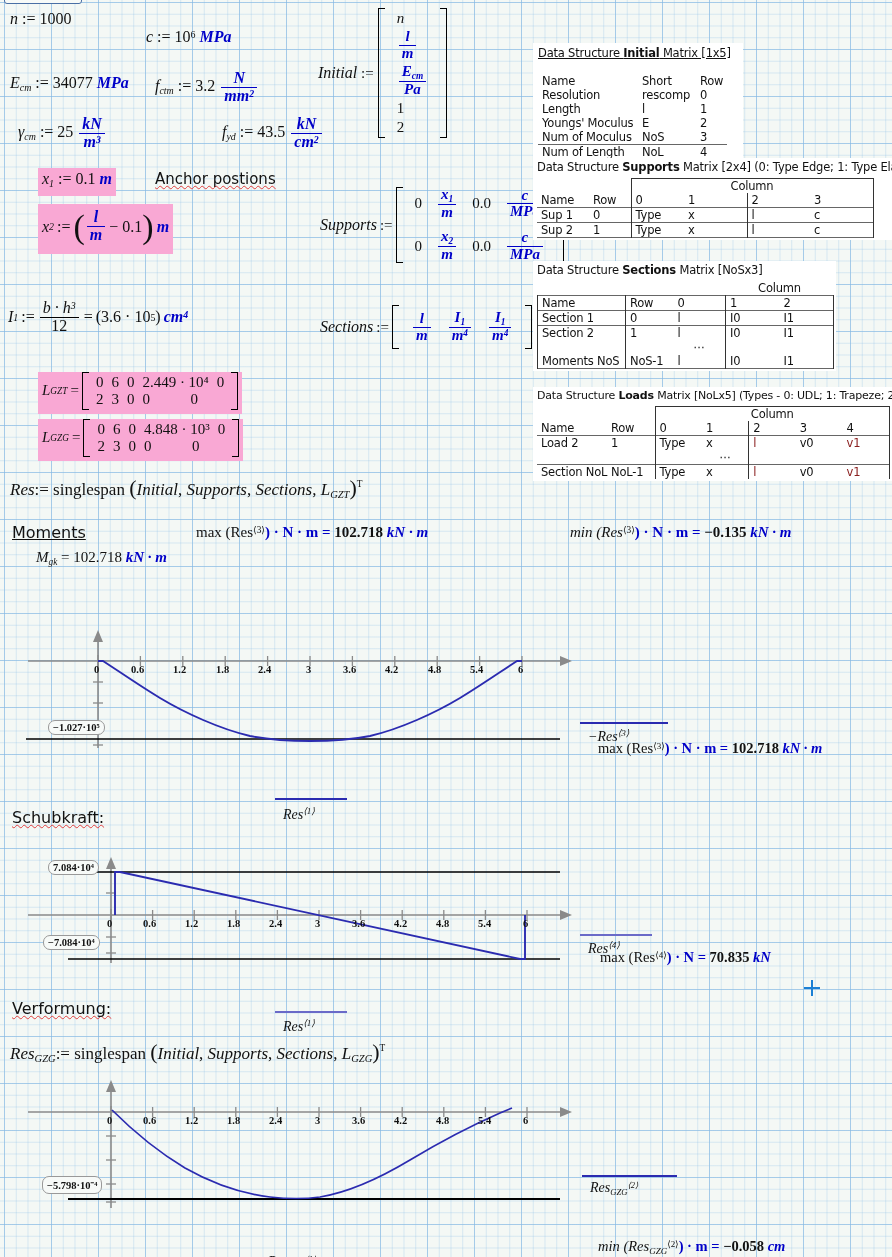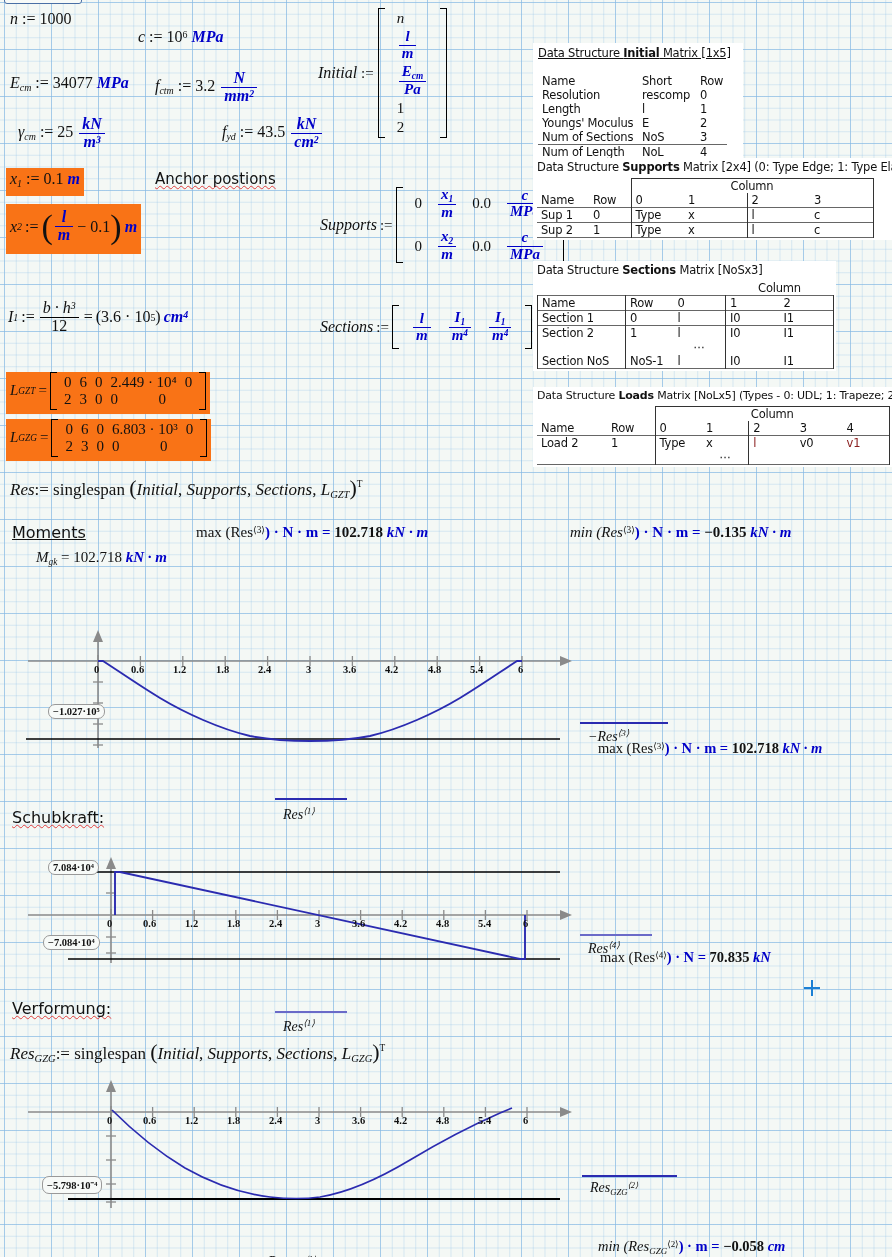--- a/index.html
+++ b/index.html
@@ -27,21 +27,21 @@
       47px 47px,
       47px 47px;
     background-position: 4px 2px, 4px 2px, 4px 2px, 4px 2px;
   }
   .abs { position: absolute; }
   .math { font-family: "Liberation Serif", serif; font-style: normal; }
   .mi { font-style: italic; }
   .unit { color:#0000c8; font-weight:bold; font-style:italic; }
   sub { font-size:0.62em; vertical-align: -0.28em; font-style:italic;}
   sup { font-size:0.62em; vertical-align: 0.45em; }
-  .hl { background:#f97316; padding:2px 4px 7px 4px; }
+  .hl { background:#f9a8d4; padding:2px 4px 7px 4px;margin-left:32px; }
 
   
   .frac { display:inline-block; vertical-align:middle; text-align:center; line-height:1.05; margin:0 2px; }
   .frac .n { display:block; padding:0 3px; }
   .frac .d { display:block; border-top:1px solid #000; padding:0 3px; }
   .frac.u .n, .frac.u .d { color:#0000c8; font-weight:bold; font-style:italic; }
   .frac.u .d { border-top:1px solid #0000c8; }
 
   
   .mat { display:inline-flex; align-items:stretch; vertical-align:middle; }
@@ -81,21 +81,21 @@
 <div id="sheet"></div>
 
 <div class="abs" style="left:4px; top:-8px; width:78px; height:12px; border:1px solid #4a6fa5; border-radius:3px; background:#f7faf8;"></div>
 
 <div class="abs math" style="left:10px; top:10px; font-size:16px;">
   <span class="mi">n</span>
   <span>:=</span>
   <span>1000</span>
 </div>
 
-<div class="abs math" style="left:138px; top:28px; font-size:16px;">
+<div class="abs math" style="left:146px; top:28px; font-size:16px;">
   <span class="mi">c</span>
   <span>:=</span>
   <span>10</span><sup>6</sup>
   <span class="unit">MPa</span>
 </div>
 
 <div class="abs math" style="left:10px; top:74px; font-size:16px;">
   <span class="mi">E</span><sub>cm</sub>
   <span>:=</span>
   <span>34077</span>
@@ -267,21 +267,21 @@
   <span class="mi">L</span>
     <sub>GZG</sub>
   <span style="margin:0 3px;">=</span>
   <span class="mat" style="height:38px;">
     <span class="lb"></span>
     <span class="body" style="padding:0 3px;">
       <span class="mrow">
         <span class="mcell" style="padding:0 4px;">0</span>
         <span class="mcell" style="padding:0 4px;">6</span>
         <span class="mcell" style="padding:0 4px;">0</span>
-        <span class="mcell" style="padding:0 4px;">6.803 · 10³</span>
+        <span class="mcell" style="padding:0 4px;">4.848 · 10³</span>
         <span class="mcell" style="padding:0 4px;">0</span>
       </span>
       <span class="mrow">
         <span class="mcell" style="padding:0 4px;">2</span>
         <span class="mcell" style="padding:0 4px;">3</span>
         <span class="mcell" style="padding:0 4px;">0</span>
         <span class="mcell" style="padding:0 4px; min-width:48px; text-align:left;">0</span>
         <span class="mcell" style="padding:0 4px;">0</span>
       </span>
     </span>
@@ -318,21 +318,21 @@
           <td>Length</td>
           <td>l</td>
           <td>1</td>
         </tr>
     <tr>
           <td>Youngs' Moculus</td>
           <td>E</td>
           <td>2</td>
         </tr>
     <tr class="line-b">
-          <td>Num of Sections</td>
+          <td>Num of Moculus</td>
           <td>NoS</td>
           <td>3</td>
         </tr>
     <tr>
           <td>Num of Length</td>
           <td>NoL</td>
           <td>4</td>
         </tr>
   </tbody>
     </table>
@@ -411,21 +411,21 @@
       <td style="border-right:1px solid #333;">I1</td>
     </tr>
     <tr>
       <td style="border-left:1px solid #333;"></td>
       <td style="border-left:1px solid #333;"></td>
       <td style="text-align:center;">⋯</td>
       <td style="border-left:1px solid #333;"></td>
       <td style="border-right:1px solid #333;"></td>
     </tr>
     <tr class="line-b">
-      <td style="border-left:1px solid #333;">Section NoS</td>
+      <td style="border-left:1px solid #333;">Moments NoS</td>
       <td style="border-left:1px solid #333;">NoS-1</td>
       <td>l</td>
       <td style="border-left:1px solid #333;">I0</td>
       <td style="border-right:1px solid #333;">I1</td>
     </tr>
   </tbody>
     </table>
 </div>
 
 <div class="abs ds" style="left:533px; top:387px; width:359px; padding:2px 2px 2px 4px;">
@@ -458,20 +458,29 @@
       <td style="border-right:1px solid #333; color:#8b2020;">v1</td>
     </tr>
     <tr class="line-b">
       <td></td>
           <td></td>
       <td style="border-left:1px solid #333;"></td>
       <td style="text-align:center;">⋯</td>
       <td style="border-left:1px solid #333;"></td>
           <td></td>
       <td style="border-right:1px solid #333;"></td>
+    </tr>
+    <tr>
+      <td>Section NoL</td>
+      <td>NoL-1</td>
+      <td style="border-left:1px solid #333;">Type</td>
+      <td>x</td>
+      <td style="border-left:1px solid #333; color:#8b2020;">l</td>
+      <td>v0</td>
+      <td style="border-right:1px solid #333; color:#8b2020;">v1</td>
     </tr>
   </tbody>
     </table>
 </div>
 
 <div class="abs" style="left:12px; top:523px; font-size:16px; font-family:'DejaVu Sans', sans-serif;">
   <span class="ul">Moments</span>
 </div>
 
 <div class="abs math" style="left:196px; top:524px; font-size:15px;">
@@ -531,21 +540,21 @@
   <div class="abs axis-tick" style="left:111px; top:44px;">0.6</div>
   <div class="abs axis-tick" style="left:153px; top:44px;">1.2</div>
   <div class="abs axis-tick" style="left:196px; top:44px;">1.8</div>
   <div class="abs axis-tick" style="left:238px; top:44px;">2.4</div>
   <div class="abs axis-tick" style="left:286px; top:44px;">3</div>
   <div class="abs axis-tick" style="left:323px; top:44px;">3.6</div>
   <div class="abs axis-tick" style="left:365px; top:44px;">4.2</div>
   <div class="abs axis-tick" style="left:408px; top:44px;">4.8</div>
   <div class="abs axis-tick" style="left:450px; top:44px;">5.4</div>
   <div class="abs axis-tick" style="left:498px; top:44px;">6</div>
-  <div class="abs bubble" style="left:28px; top:84px;text-align:center;">−1.027·10⁵</div>
+  <div class="abs bubble" style="left:28px; top:100px;text-align:center;">−1.027·10⁵</div>
 </div>
 
 <div class="abs plotlbl" style="left:283px; top:778px;">
   <span>Res</span><sup style="font-size:0.65em; vertical-align:0.5em;">⟨1⟩</sup>
 </div>
 <div class="abs legline" style="left:275px; top:798px; width:72px;"></div>
 
 <div class="abs plotlbl" style="left:588px; top:700px;">
   <span>−Res</span><sup style="font-size:0.65em; vertical-align:0.5em;">⟨3⟩</sup>
 </div>

